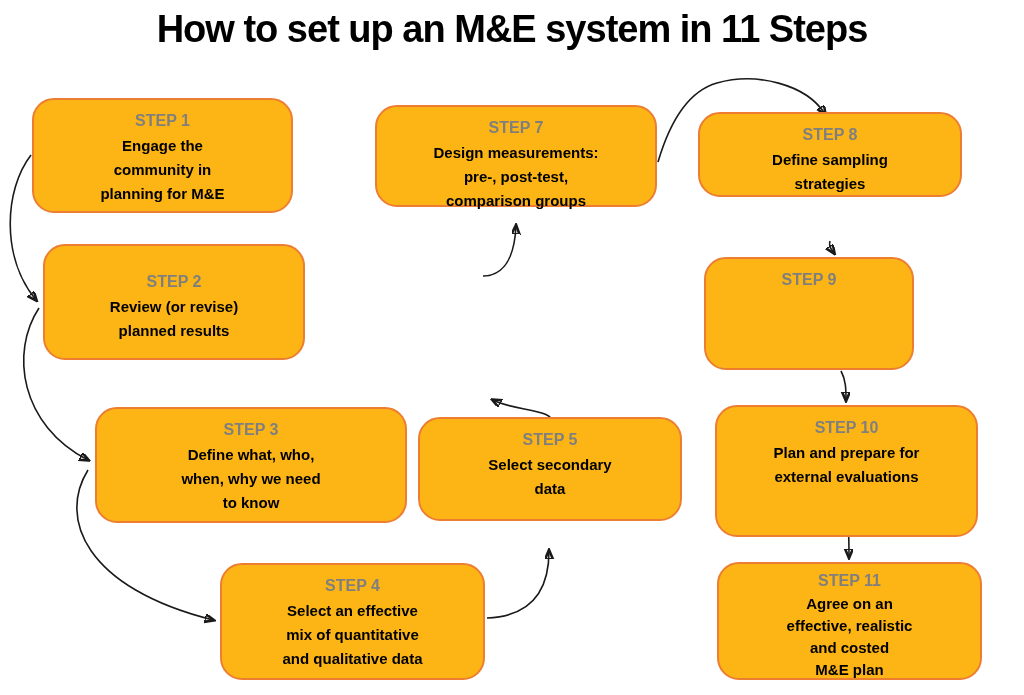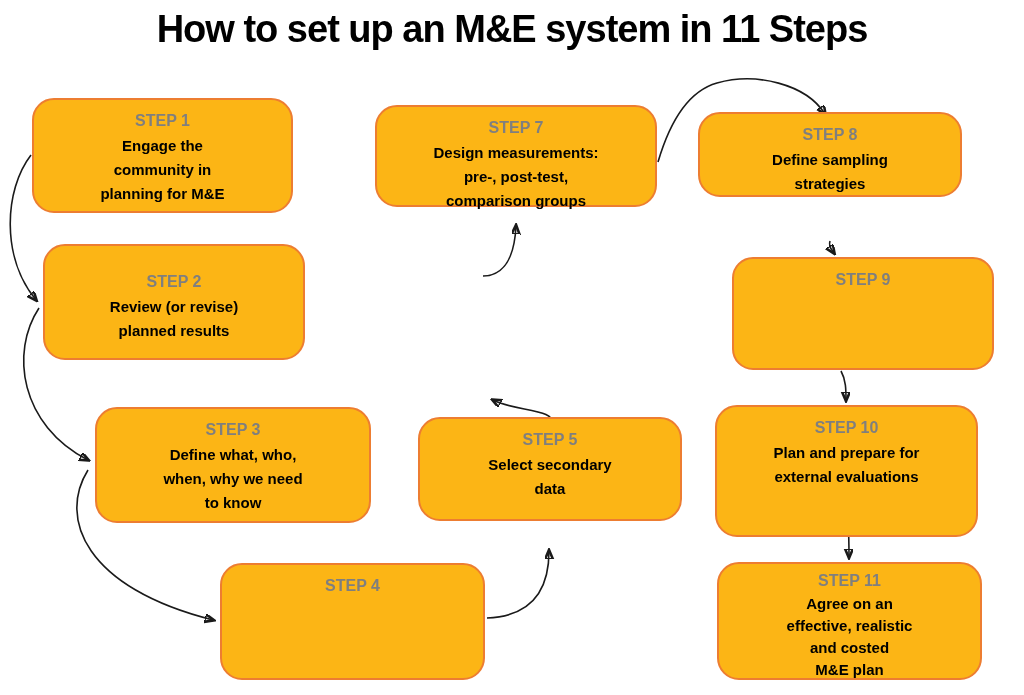--- a/index.html
+++ b/index.html
@@ -64,29 +64,32 @@
 community in
 planning for M&amp;E</div>
   </div>
 
   <div class="step-box" style="left:43px;top:244px;width:262px;height:116px;justify-content:center;">
     <span class="step-label">STEP 2</span>
     <div class="step-text">Review (or revise)
 planned results</div>
   </div>
 
-  <div class="step-box" style="left:95px;top:407px;width:276px;height:116px;">
+  <div class="step-box" style="left:95px;top:407px;width:312px;height:116px;">
     <span class="step-label">STEP 3</span>
     <div class="step-text">Define what, who,
 when, why we need
 to know</div>
   </div>
 
   <div class="step-box" style="left:220px;top:563px;width:265px;height:117px;">
     <span class="step-label">STEP 4</span>
+    <div class="step-text">Select an effective
+mix of quantitative
+and qualitative data</div>
   </div>
 
   <div class="step-box" style="left:418px;top:417px;width:264px;height:104px;">
     <span class="step-label">STEP 5</span>
     <div class="step-text">Select secondary
 data</div>
   </div>
 
 
   <div class="step-box" style="left:375px;top:105px;width:282px;height:102px;">
@@ -95,21 +98,21 @@
 pre-, post-test,
 comparison groups</div>
   </div>
 
   <div class="step-box" style="left:698px;top:112px;width:264px;height:85px;">
     <span class="step-label">STEP 8</span>
     <div class="step-text">Define sampling
 strategies</div>
   </div>
 
-  <div class="step-box" style="left:732px;top:257px;width:262px;height:113px;border-radius:21px;">
+  <div class="step-box" style="left:704px;top:257px;width:210px;height:113px;">
     <span class="step-label">STEP 9</span>
   </div>
 
   <div class="step-box" style="left:715px;top:405px;width:263px;height:132px;">
     <span class="step-label">STEP 10</span>
     <div class="step-text">Plan and prepare for
 external evaluations</div>
   </div>
 
   <div class="step-box tight" style="left:717px;top:562px;width:265px;height:118px;">

